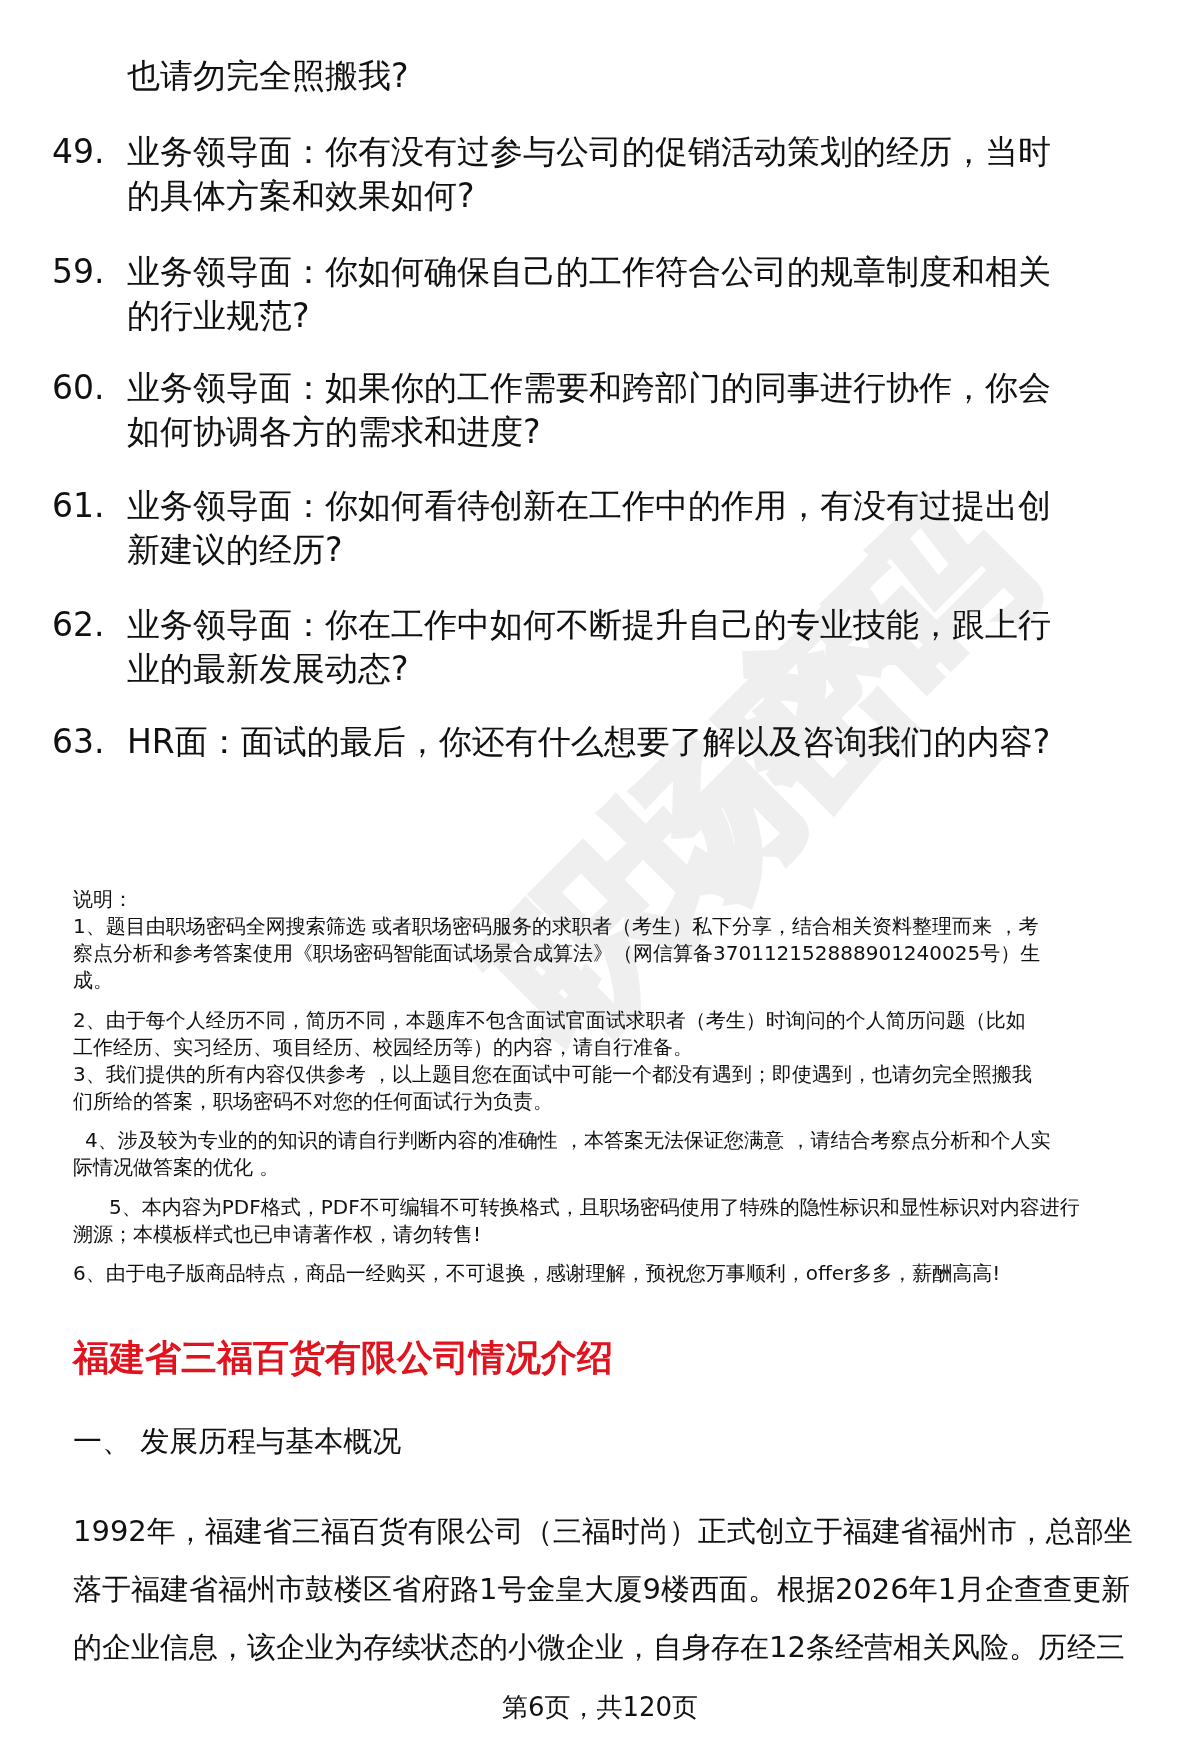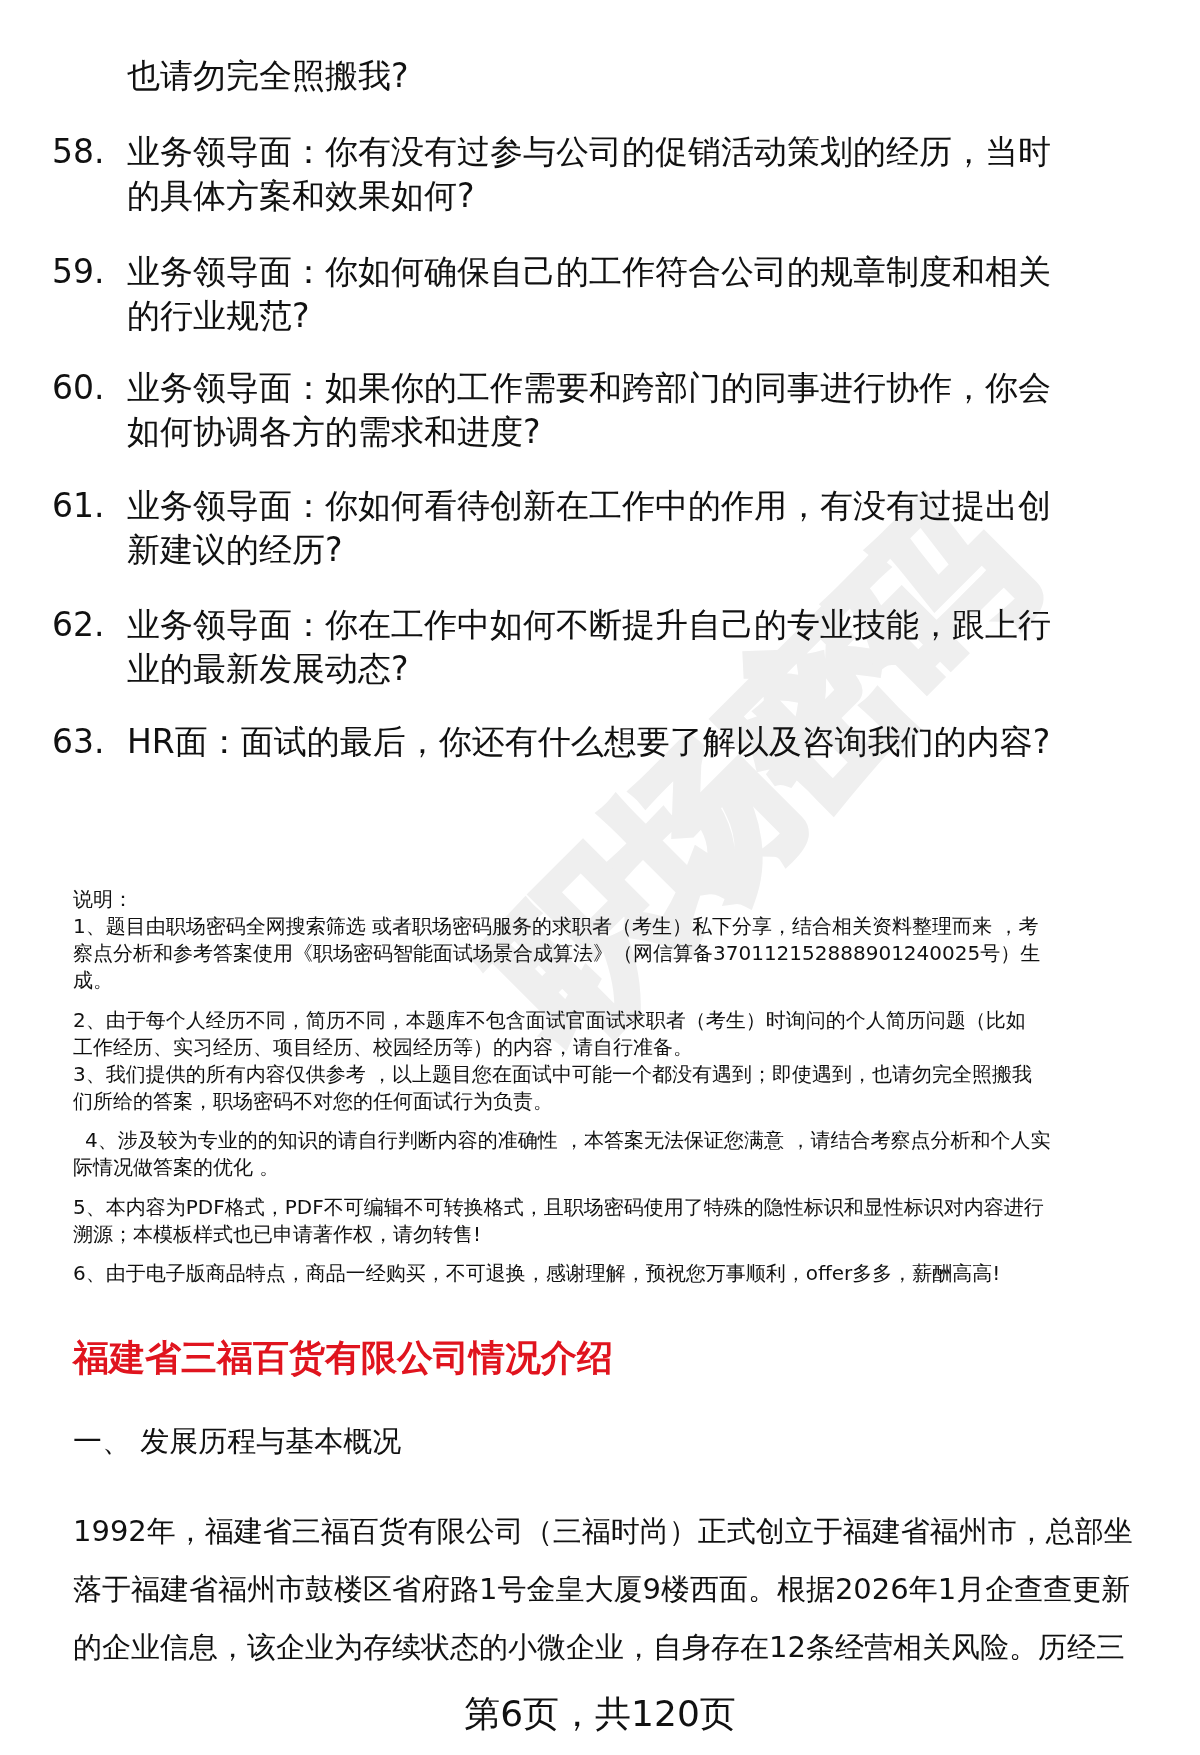--- a/index.html
+++ b/index.html
@@ -12,37 +12,37 @@
                       color: transparent; -webkit-text-stroke: 10px #efefef; transform: rotate(-45deg);
                       transform-origin: center; white-space: nowrap; letter-spacing: -6px; }
     .line { position: absolute; white-space: nowrap; z-index: 1; }
     .q { font-size: 33px; line-height: 44px; }
     .qnum { position: absolute; left: 52px; }
     .qtext { position: absolute; left: 127px; }
     .note { font-size: 20px; line-height: 27px; left: 73px; }
     .red-title { font-size: 36px; font-weight: bold; color: #e0141e; left: 73px; }
     .h2 { font-size: 29px; left: 73px; }
     .para { font-size: 29px; left: 73px; }
-    .footer { font-size: 36px; left: 0; width: 1200px; text-align: center; }
+    .footer { font-size: 26px; left: 0; width: 1200px; text-align: center; }
   </style>
 </head>
 <body>
 
 <div class="page">
 
   <div class="watermark">
     <span>职场密码</span>
   </div>
 
   <div class="line q" style="top:54px;left:0;">
     <span class="qtext">也请勿完全照搬我?</span>
   </div>
 
   <div class="line q" style="top:130px;left:0;">
-    <span class="qnum">58.</span>
+    <span class="qnum">49.</span>
     <span class="qtext">业务领导面：你有没有过参与公司的促销活动策划的经历，当时</span>
   </div>
   <div class="line q" style="top:174px;left:0;">
     <span class="qtext">的具体方案和效果如何?</span>
   </div>
 
   <div class="line q" style="top:250px;left:0;">
     <span class="qnum">59.</span>
     <span class="qtext">业务领导面：你如何确保自己的工作符合公司的规章制度和相关</span>
   </div>
@@ -82,21 +82,21 @@
   <div class="line note" style="top:886px;">说明：</div>
   <div class="line note" style="top:913px;">1、题目由职场密码全网搜索筛选 或者职场密码服务的求职者（考生）私下分享，结合相关资料整理而来 ，考</div>
   <div class="line note" style="top:940px;">察点分析和参考答案使用《职场密码智能面试场景合成算法》（网信算备370112152888901240025号）生</div>
   <div class="line note" style="top:967px;">成。</div>
   <div class="line note" style="top:1007px;">2、由于每个人经历不同，简历不同，本题库不包含面试官面试求职者（考生）时询问的个人简历问题（比如</div>
   <div class="line note" style="top:1034px;">工作经历、实习经历、项目经历、校园经历等）的内容，请自行准备。</div>
   <div class="line note" style="top:1061px;">3、我们提供的所有内容仅供参考 ，以上题目您在面试中可能一个都没有遇到；即使遇到，也请勿完全照搬我</div>
   <div class="line note" style="top:1088px;">们所给的答案，职场密码不对您的任何面试行为负责。</div>
   <div class="line note" style="top:1127px;margin-left:12px;">4、涉及较为专业的的知识的请自行判断内容的准确性 ，本答案无法保证您满意 ，请结合考察点分析和个人实</div>
   <div class="line note" style="top:1154px;">际情况做答案的优化 。</div>
-  <div class="line note" style="top:1194px;">5、本内容为PDF格式，PDF不可编辑不可转换格式，且职场密码使用了特殊的隐性标识和显性标识对内容进行</div>
+  <div class="line note" style="top:1194px;margin-left:36px;">5、本内容为PDF格式，PDF不可编辑不可转换格式，且职场密码使用了特殊的隐性标识和显性标识对内容进行</div>
   <div class="line note" style="top:1221px;">溯源；本模板样式也已申请著作权，请勿转售!</div>
   <div class="line note" style="top:1260px;">6、由于电子版商品特点，商品一经购买，不可退换，感谢理解，预祝您万事顺利，offer多多，薪酬高高!</div>
 
   <div class="line red-title" style="top:1334px;">福建省三福百货有限公司情况介绍</div>
   <div class="line h2" style="top:1422px;">一、 发展历程与基本概况</div>
 
   <div class="line para" style="top:1512px;">1992年，福建省三福百货有限公司（三福时尚）正式创立于福建省福州市，总部坐</div>
   <div class="line para" style="top:1570px;">落于福建省福州市鼓楼区省府路1号金皇大厦9楼西面。根据2026年1月企查查更新</div>
   <div class="line para" style="top:1628px;">的企业信息，该企业为存续状态的小微企业，自身存在12条经营相关风险。历经三</div>
 

